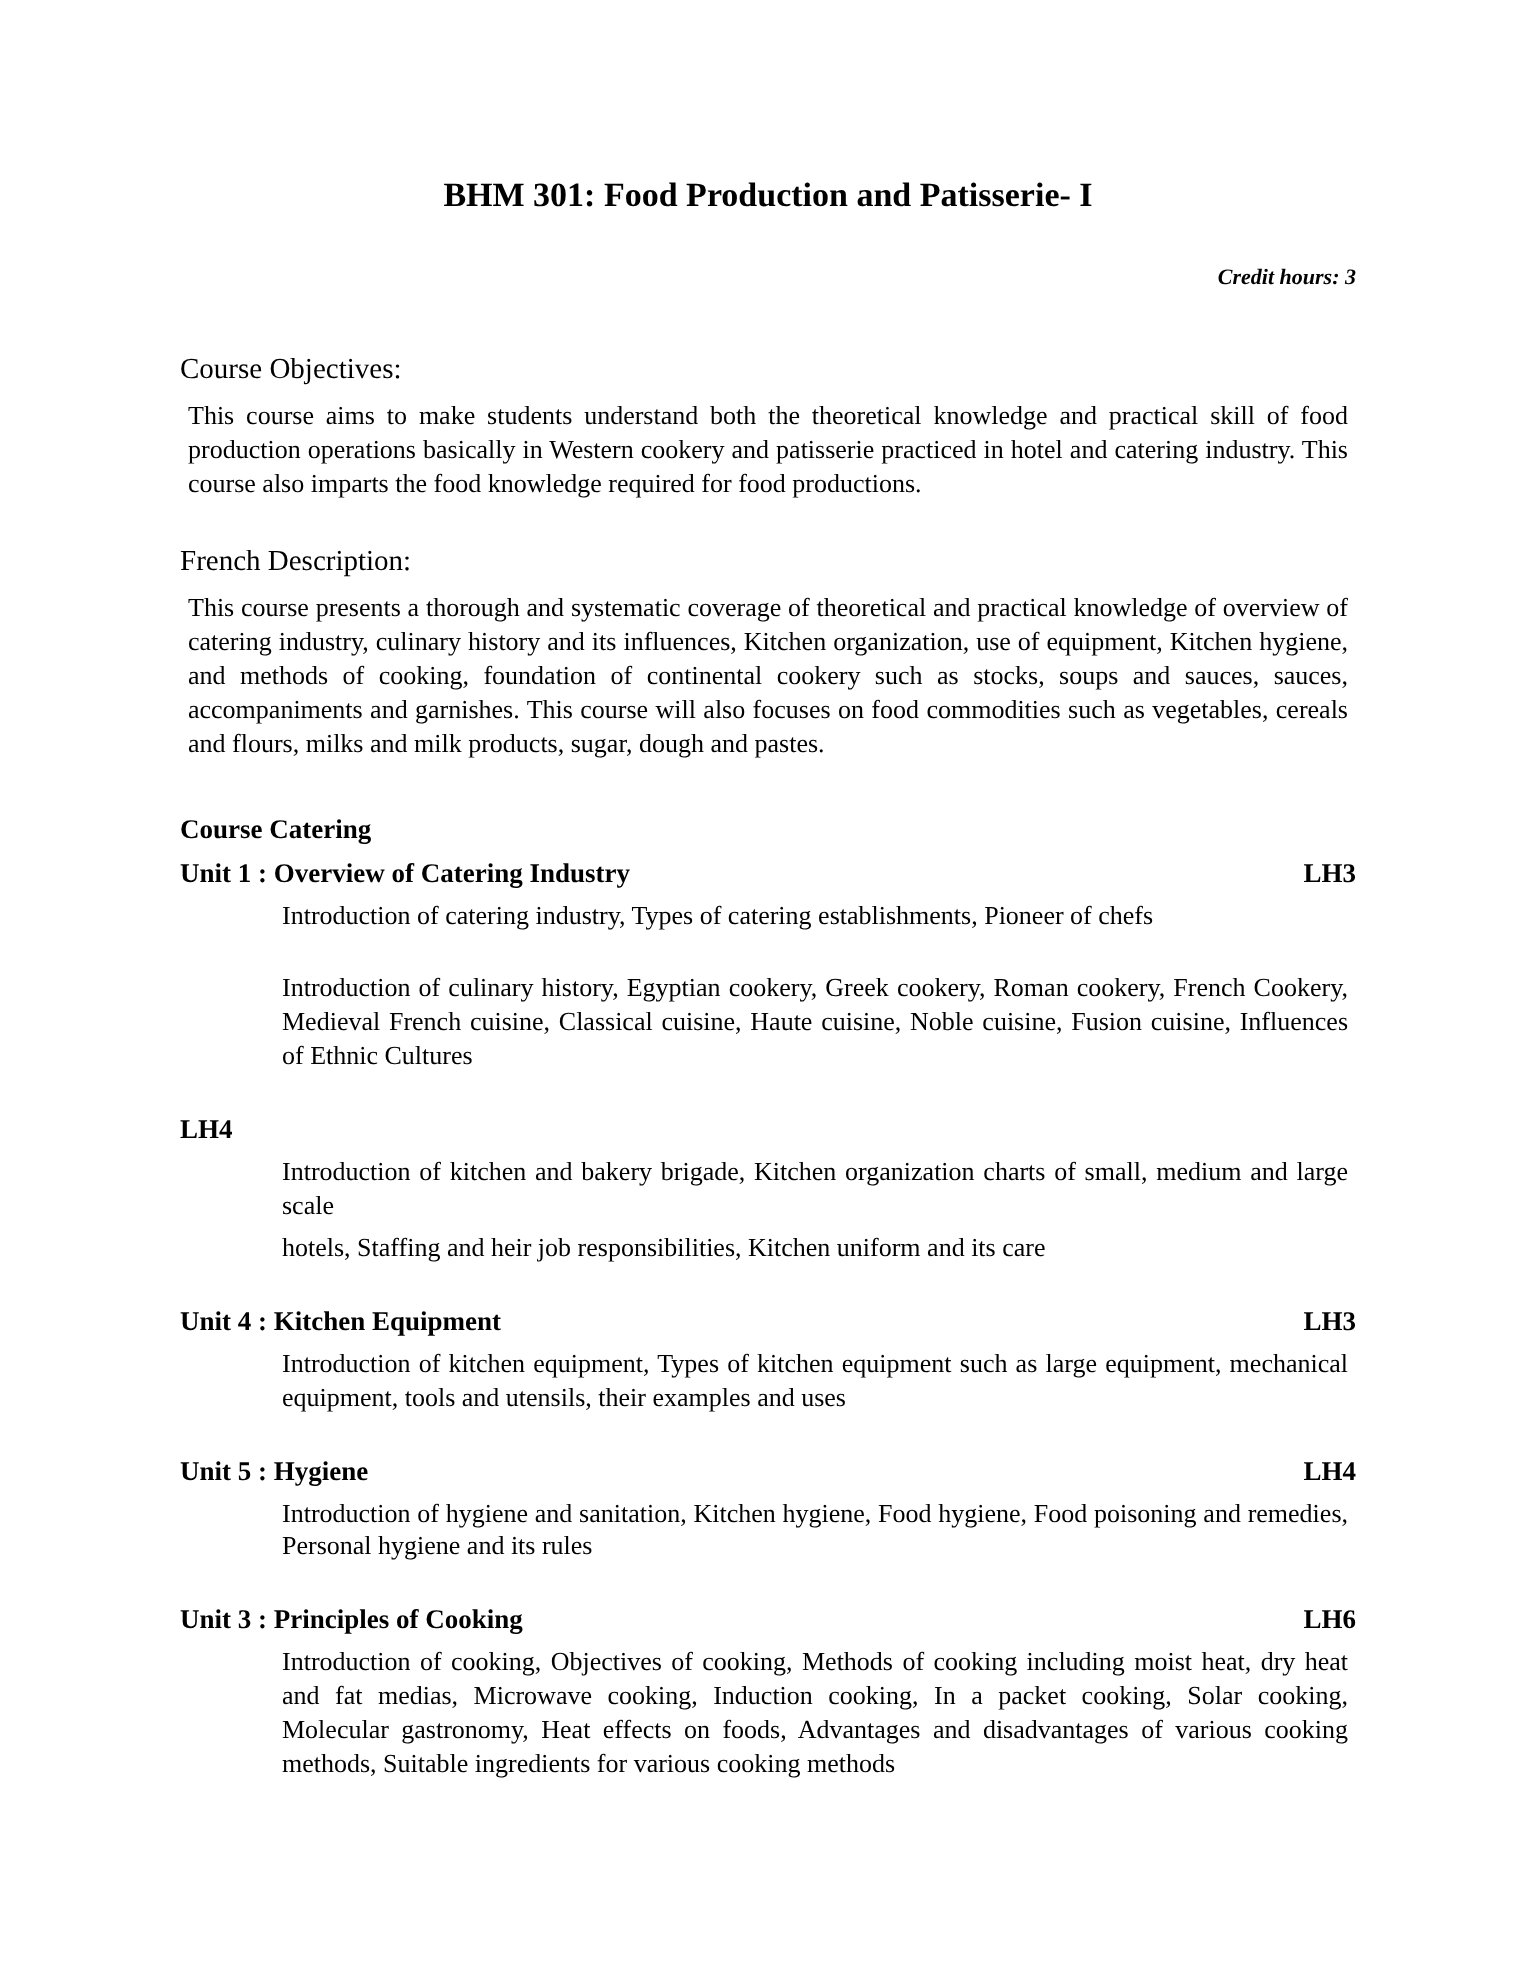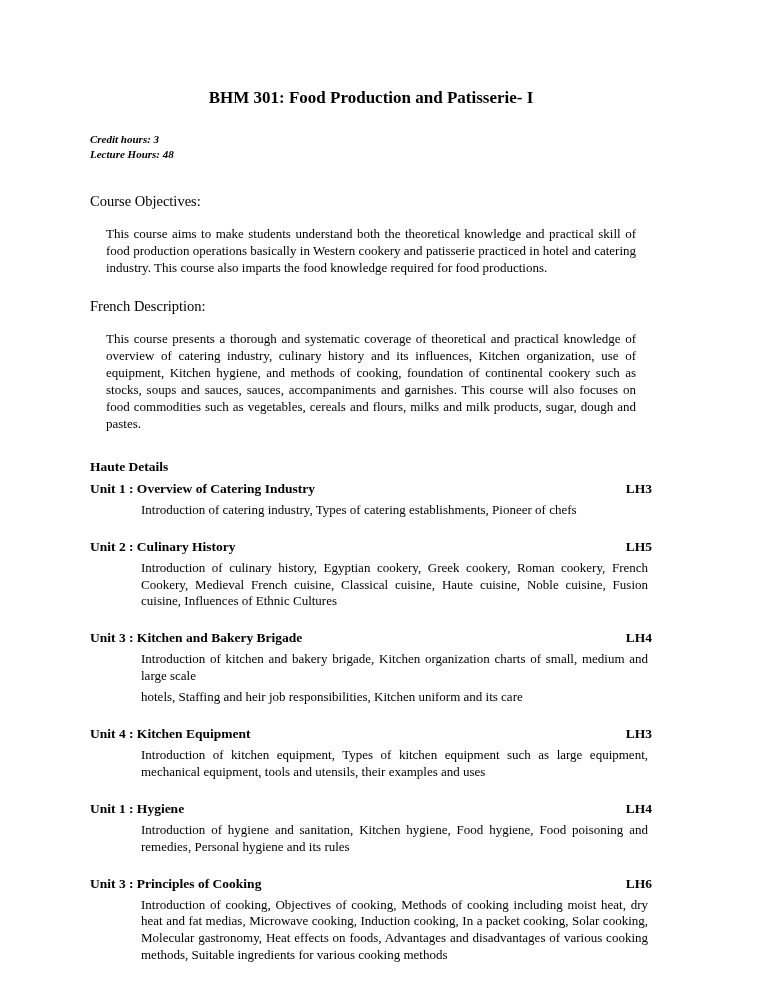--- a/index.html
+++ b/index.html
@@ -11,49 +11,49 @@
     width: 768px;
     height: 994px;
     font-family: "Liberation Serif", serif;
     color: #000000;
     overflow: hidden;
   }
   .page {
     box-sizing: border-box;
     width: 768px;
     height: 791px;
-    padding: 88px 116px 40px 90px;
+    padding: 88px 90px 40px 90px;
   }
   .doc-title {
     text-align: center;
     font-weight: bold;
     font-size: 17px;
     margin: 0 0 24px 0;
   }
   .credit-block {
-    text-align: left;
+    text-align: right;
     font-weight: bold;
     font-style: italic;
     font-size: 11px;
     line-height: 1.4;
     margin-bottom: 30px;
   }
   .section {
     margin-bottom: 22px;
   }
   .section-heading {
     font-weight: normal;
     font-size: 14.5px;
     margin: 0 0 6px 0;
   }
   .section-body {
     font-size: 13px;
     line-height: 1.3;
     text-align: justify;
-    margin: 16px;
+    margin: 4px;
   }
   .course-details-heading {
     font-weight: bold;
     font-size: 13.5px;
     margin: 26px 0 6px 0;
   }
   .unit {
     margin-bottom: 20px;
   }
   .unit-title-row {
@@ -74,71 +74,65 @@
 </style>
 </head>
 <body>
 
 <div class="page">
 
   <h1 class="doc-title">BHM 301: Food Production and Patisserie- I</h1>
 
   <div class="credit-block">
     <div>Credit hours: 3</div>
-    <div>Lecture Hours: 48</div>
   </div>
 
   <div class="section">
     <h2 class="section-heading">Course Objectives:</h2>
     <p class="section-body">This course aims to make students understand both the theoretical knowledge and practical skill of food production operations basically in Western cookery and patisserie practiced in hotel and catering industry. This course also imparts the food knowledge required for food productions.</p>
   </div>
 
   <div class="section">
     <h2 class="section-heading">French Description:</h2>
     <p class="section-body">This course presents a thorough and systematic coverage of theoretical and practical knowledge of overview of catering industry, culinary history and its influences, Kitchen organization, use of equipment, Kitchen hygiene, and methods of cooking, foundation of continental cookery such as stocks, soups and sauces, sauces, accompaniments and garnishes. This course will also focuses on food commodities such as vegetables, cereals and flours, milks and milk products, sugar, dough and pastes.</p>
   </div>
 
-  <h2 class="course-details-heading">Haute Details</h2>
+  <h2 class="course-details-heading">Course Catering</h2>
 
   <div class="unit">
     <div class="unit-title-row">
       <span>Unit 1 :  Overview of Catering Industry</span>
       <span>LH3</span>
     </div>
     <p class="unit-desc">Introduction of catering industry, Types of catering establishments, Pioneer of chefs</p>
   </div>
 
   <div class="unit">
-    <div class="unit-title-row">
-      <span>Unit 2 : Culinary History</span>
-      <span>LH5</span>
-    </div>
     <p class="unit-desc">Introduction of culinary history, Egyptian cookery, Greek cookery, Roman cookery, French Cookery, Medieval French cuisine, Classical cuisine, Haute cuisine, Noble cuisine, Fusion cuisine, Influences of Ethnic Cultures</p>
   </div>
 
   <div class="unit">
     <div class="unit-title-row">
-      <span>Unit 3 : Kitchen and Bakery Brigade</span>
       <span>LH4</span>
     </div>
     <p class="unit-desc">Introduction of kitchen and bakery brigade, Kitchen organization charts of small, medium and large scale</p>
     <p class="unit-desc">hotels, Staffing and heir job responsibilities, Kitchen uniform and its care</p>
   </div>
 
   <div class="unit">
     <div class="unit-title-row">
       <span>Unit 4 : Kitchen Equipment</span>
       <span>LH3</span>
     </div>
     <p class="unit-desc">Introduction of kitchen equipment, Types of kitchen equipment such as large equipment, mechanical equipment, tools and utensils, their examples and uses</p>
   </div>
 
   <div class="unit">
     <div class="unit-title-row">
-      <span>Unit 1 : Hygiene</span>
+      <span>Unit 5 : Hygiene</span>
       <span>LH4</span>
     </div>
     <p class="unit-desc">Introduction of hygiene and sanitation, Kitchen hygiene, Food hygiene, Food poisoning and remedies, Personal hygiene and its rules</p>
   </div>
 
   <div class="unit">
     <div class="unit-title-row">
       <span>Unit 3 : Principles of Cooking</span>
       <span>LH6</span>
     </div>

